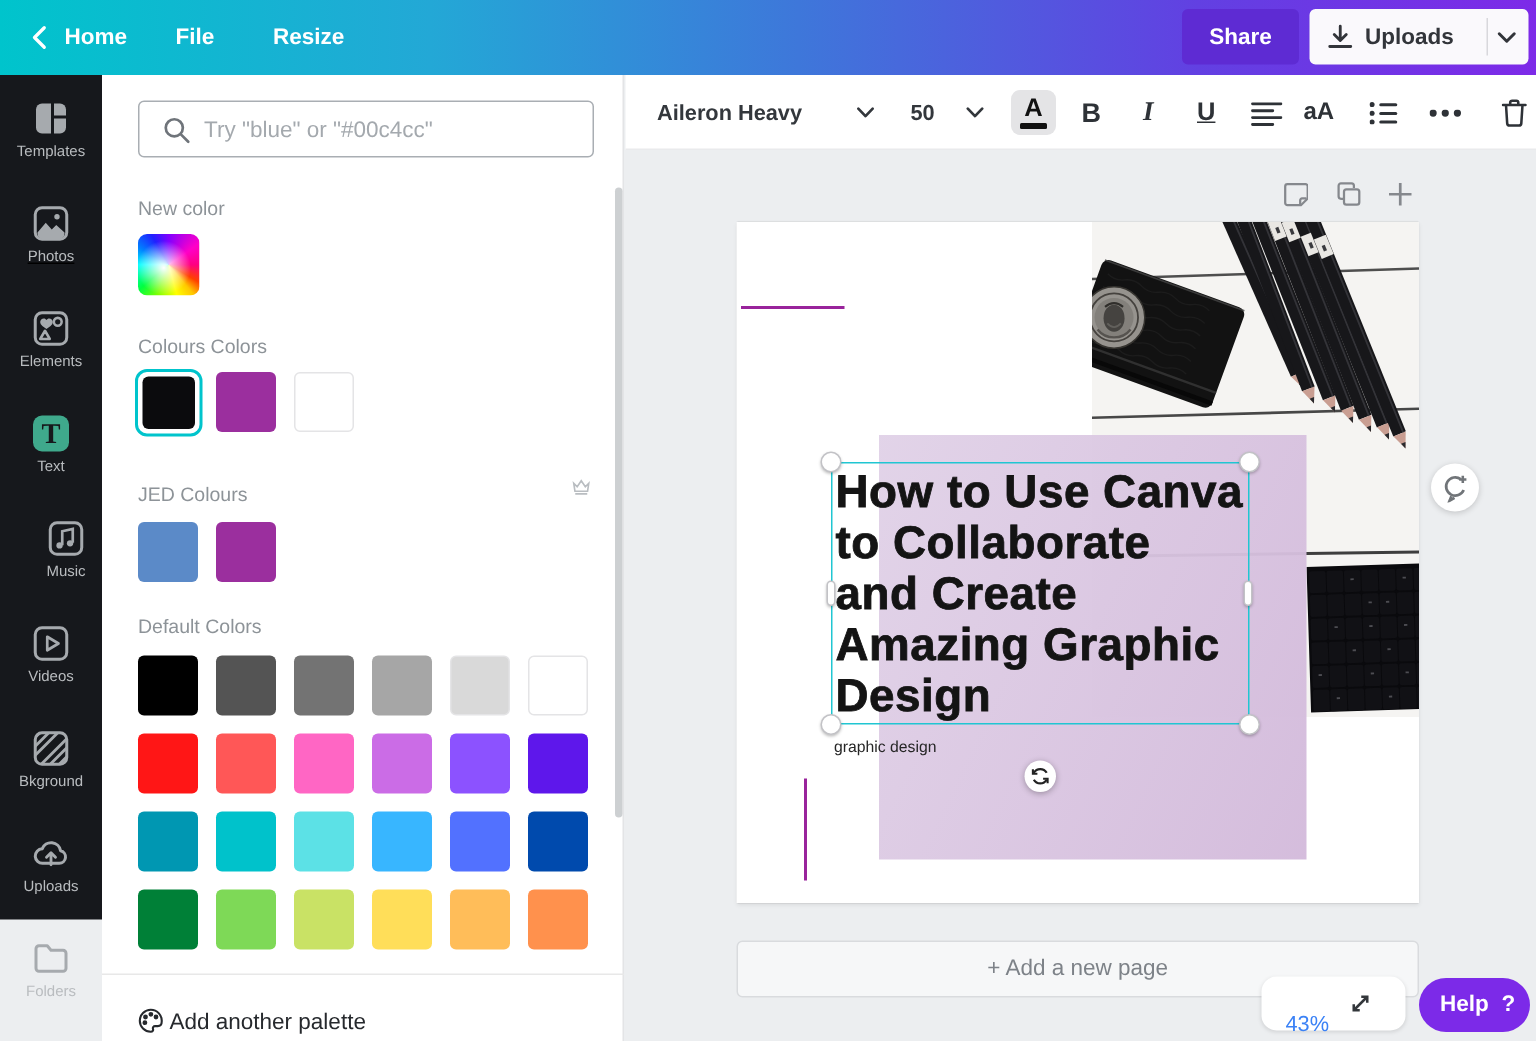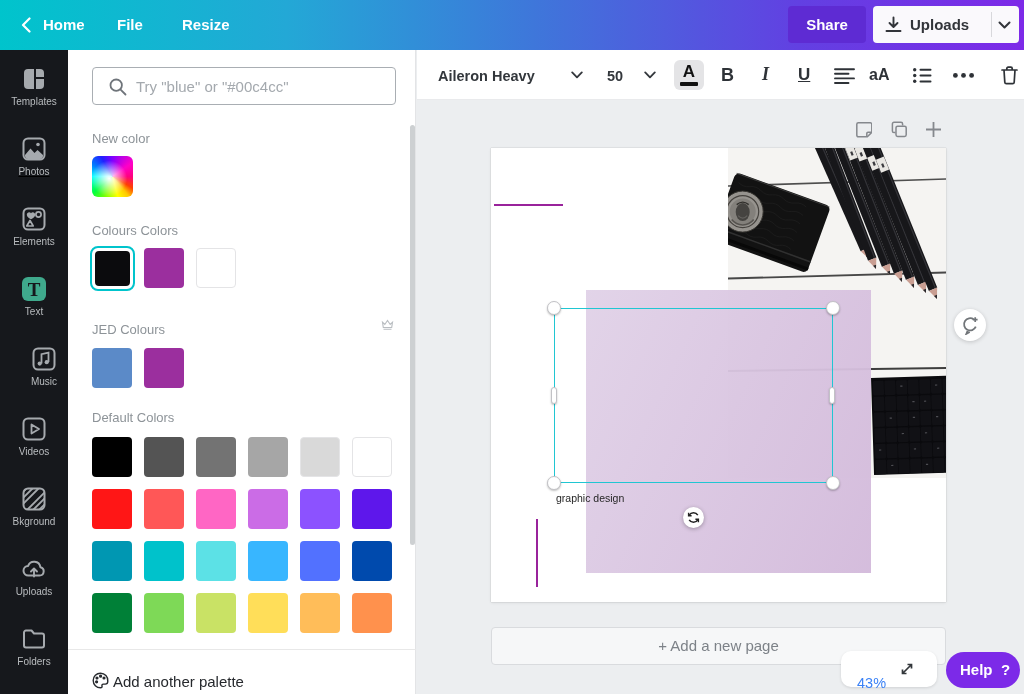--- a/index.html
+++ b/index.html
@@ -10,21 +10,21 @@
 #topbar { position:absolute; left:0; top:0; width:1024px; height:50px;
   background:linear-gradient(90deg,#00c4cc 0%,#23a8d6 28%,#3e77da 52%,#6240e2 78%,#7d2ae8 100%); }
 .tb-item { position:absolute; top:0; height:40px; line-height:50px; color:#fff; font-size:15px; font-weight:bold; }
 #tb-chev { left:20px; top:16px; height:auto; line-height:normal; }
 #share { position:absolute; left:788px; top:6px; width:78px; height:37px; background:#5e2bd3; border-radius:4px; color:#fff; font-size:15px; font-weight:bold; text-align:center; line-height:37px; }
 #dl { position:absolute; left:873px; top:6px; width:146px; height:37px; background:#faf9fc; border-radius:4px; color:#32353a; font-size:15px; font-weight:bold; }
 #dl .txt { position:absolute; left:37px; top:0; line-height:37px; }
 #dl .sep { position:absolute; left:118px; top:6px; width:1px; height:25px; background:#d8d8dc; }
 
 
-#sidebar { position:absolute; left:0; top:50px; width:68px; height:644px; background:#16181c; }
+#sidebar { position:absolute; left:0; top:50px; width:68px; height:563px; background:#16181c; }
 .sb-item { position:absolute; left:0; width:68px; text-align:center; }
 .sb-item .lbl { display:block; margin-top:4px; font-size:10px; color:#b9bcbf; }
 .sb-item svg { display:block; margin:0 auto; }
 
 
 #panel { position:absolute; left:68px; top:50px; width:348px; height:644px; background:#fff; border-right:1px solid #e3e4e6; }
 #search { position:absolute; left:24px; top:17px; width:304px; height:38px; border:1px solid #a9aeb3; border-radius:4px; }
 #search .ph { position:absolute; left:43px; top:10px; font-size:15px; color:#a4a9ae; }
 .plabel { position:absolute; left:24px; font-size:13px; color:#8d9398; }
 .sw { position:absolute; width:40px; height:40px; border-radius:4px; }
@@ -206,20 +206,21 @@
             <rect x="29" y="8.5" width="2.2" height="1.2"></rect>
             <rect x="63.8" y="8.5" width="2.2" height="1.2"></rect>
             <rect x="75.39999999999999" y="24.3" width="2.2" height="1.2"></rect>
             <rect x="75.39999999999999" y="55.900000000000006" width="2.2" height="1.2"></rect>
           </g>
         </g>
       </svg>
     <div style="position:absolute;left:3px;top:56px;width:69px;height:2px;background:#99239b;"></div>
     <div style="position:absolute;left:44.5px;top:371px;width:2px;height:68px;background:#99239b;"></div>
     <div id="pinkrect"></div>
+    <div id="heading">How to Use Canva<br>to Collaborate<br>and Create<br>Amazing Graphic<br>Design</div>
     <div id="gd">graphic design</div>
     <div id="selbox"></div>
     <div class="hcirc" style="left:56px; top:153px;"></div>
     <div class="hcirc" style="left:335px; top:153px;"></div>
     <div class="hcirc" style="left:56px; top:328px;"></div>
     <div class="hcirc" style="left:335px; top:328px;"></div>
     <div class="hpill" style="left:60px; top:239px;"></div>
     <div class="hpill" style="left:338px; top:239px;"></div>
     <div id="rotate">
         <svg style="position:absolute;left:4px;top:4px;" width="13" height="13" viewBox="0 0 13 13" fill="none" stroke="#222" stroke-width="1.5">

